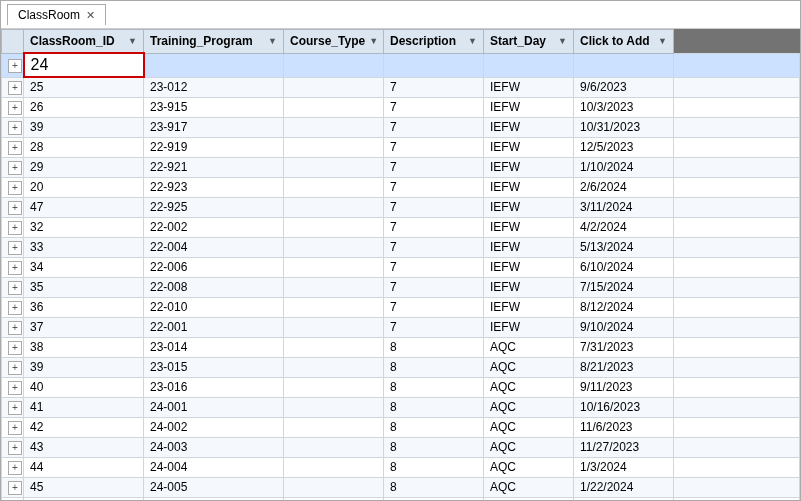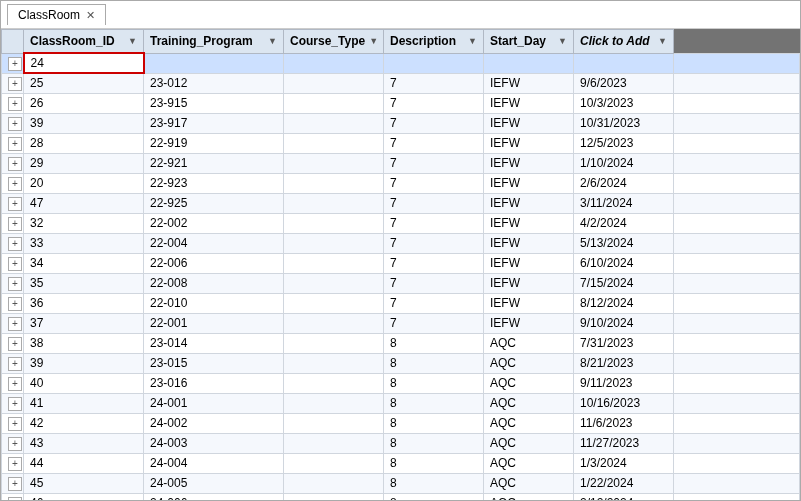--- a/index.html
+++ b/index.html
@@ -76,21 +76,20 @@
     }
 
     thead th .filter-arrow {
       font-size: 9px;
       color: #555;
       margin-left: 4px;
     }
 
     thead th.click-to-add {
       background: #dce6f1;
-      font-style: italic;
       margin-left: 24px;
     }
 
     tbody tr {
       background: #fff;
     }
 
     tbody tr:nth-child(even) {
       background: #f5f8fd;
     }
@@ -196,21 +195,21 @@
             <div class="col-header">
               <span>Click to Add</span>
               <span class="filter-arrow">▼</span>
             </div>
           </th>
         </tr>
       </thead>
       <tbody id="table-body">
       <tr class="editing-row">
             <td class="expand-col"><span class="expand-btn">+</span></td>
-            <td class="editing-cell" style="border: 2px solid rgb(204, 0, 0); background: rgb(255, 255, 255);"><input type="text" value="24" style="border: none; outline: none; width: 40px; font-size: 12px;"></td>
+            <td class="editing-cell" style="border: 2px solid rgb(204, 0, 0); background: rgb(255, 255, 255);"><input type="text" value="24" style="border: none; outline: none; width: 40px; font-size: 16px;"></td>
             <td></td>
             <td></td>
             <td></td>
             <td></td>
             <td></td>
             <td></td>
           </tr>
           <tr>
             <td class="expand-col"><span class="expand-btn">+</span></td>
             <td>25</td>

